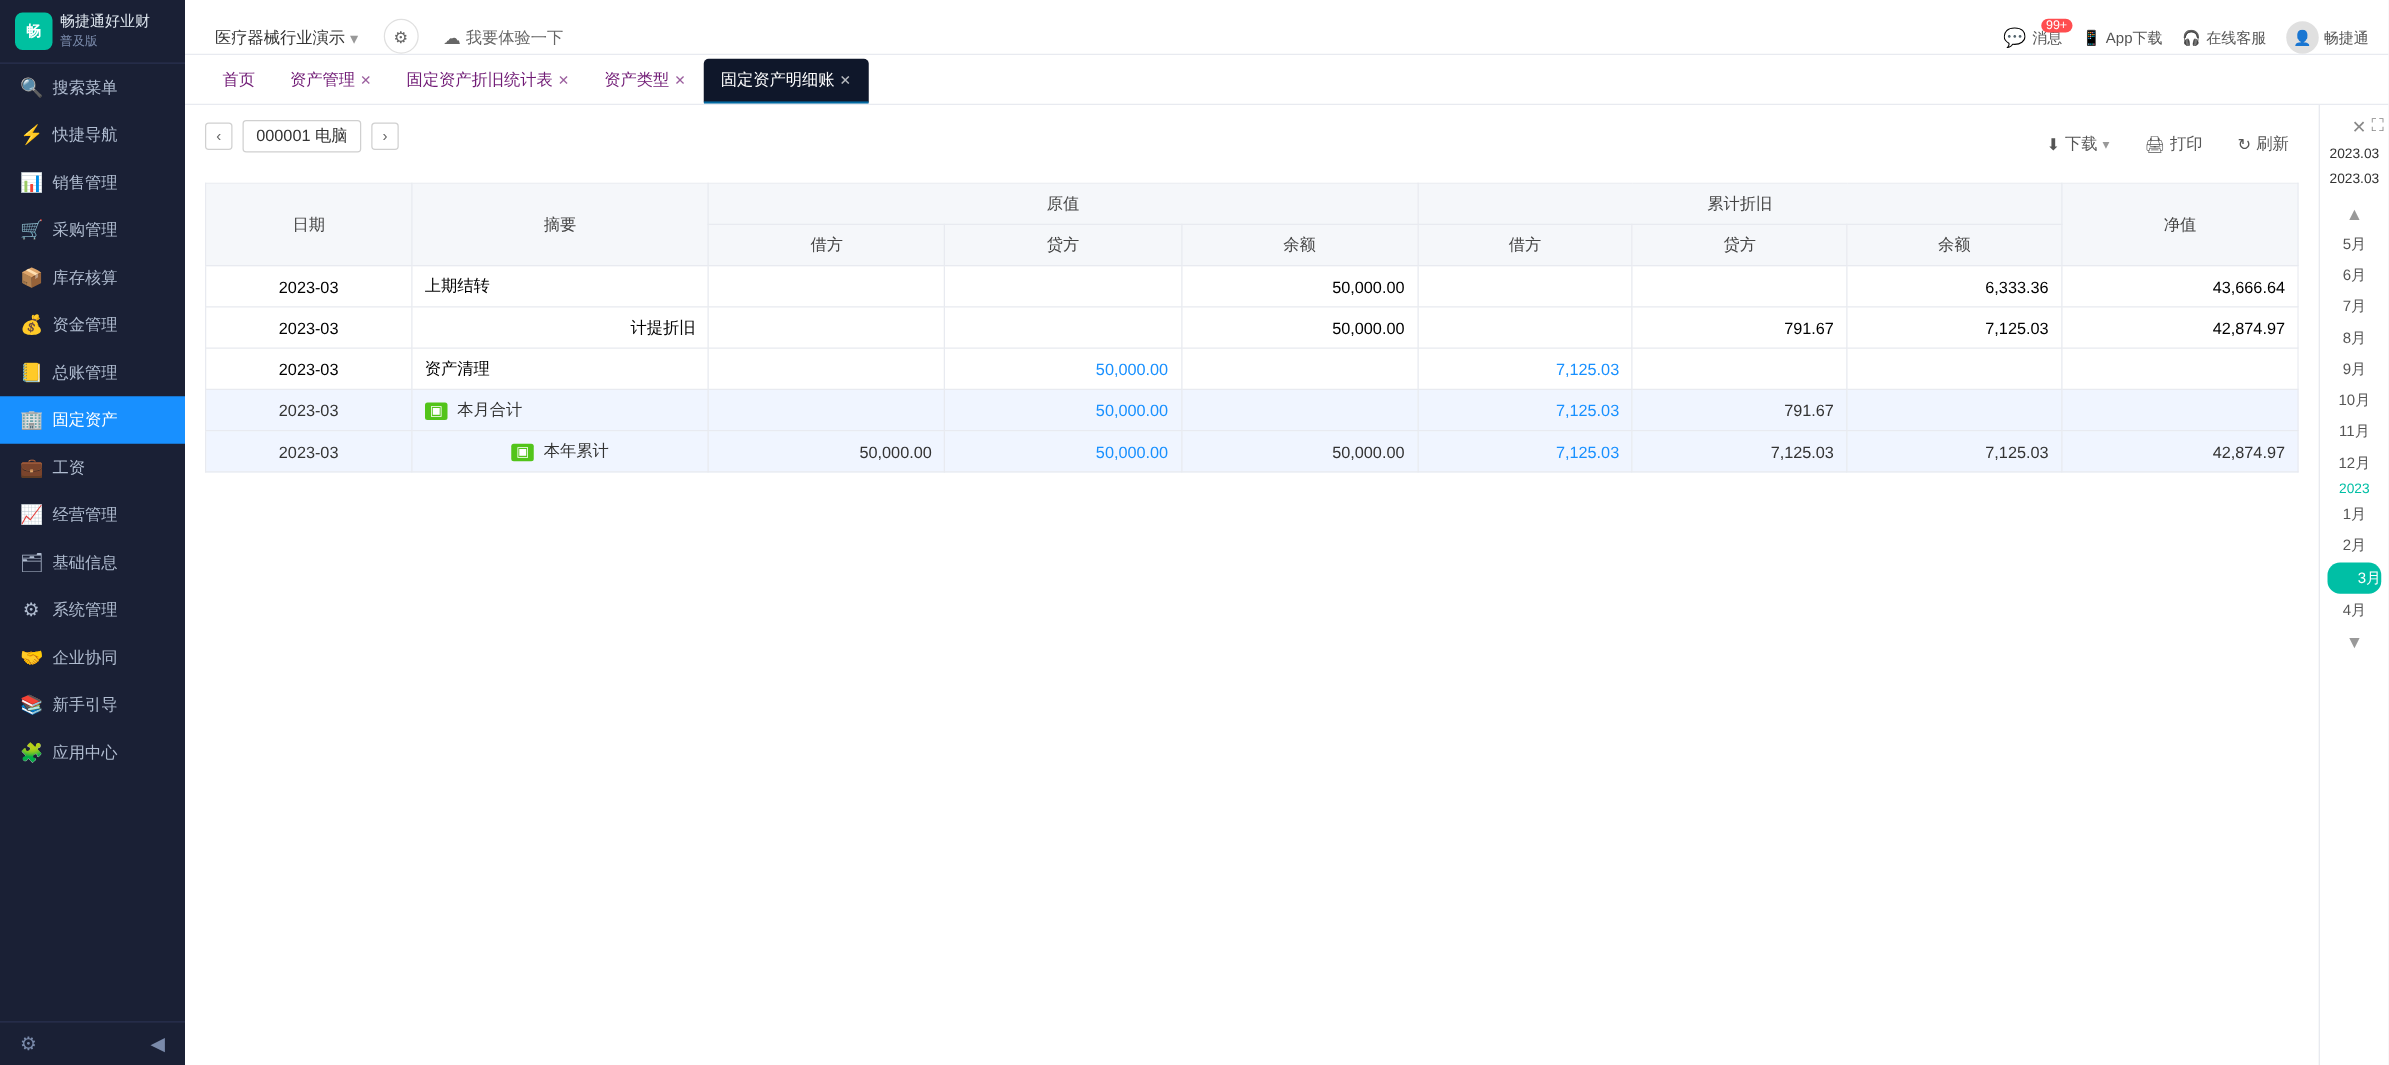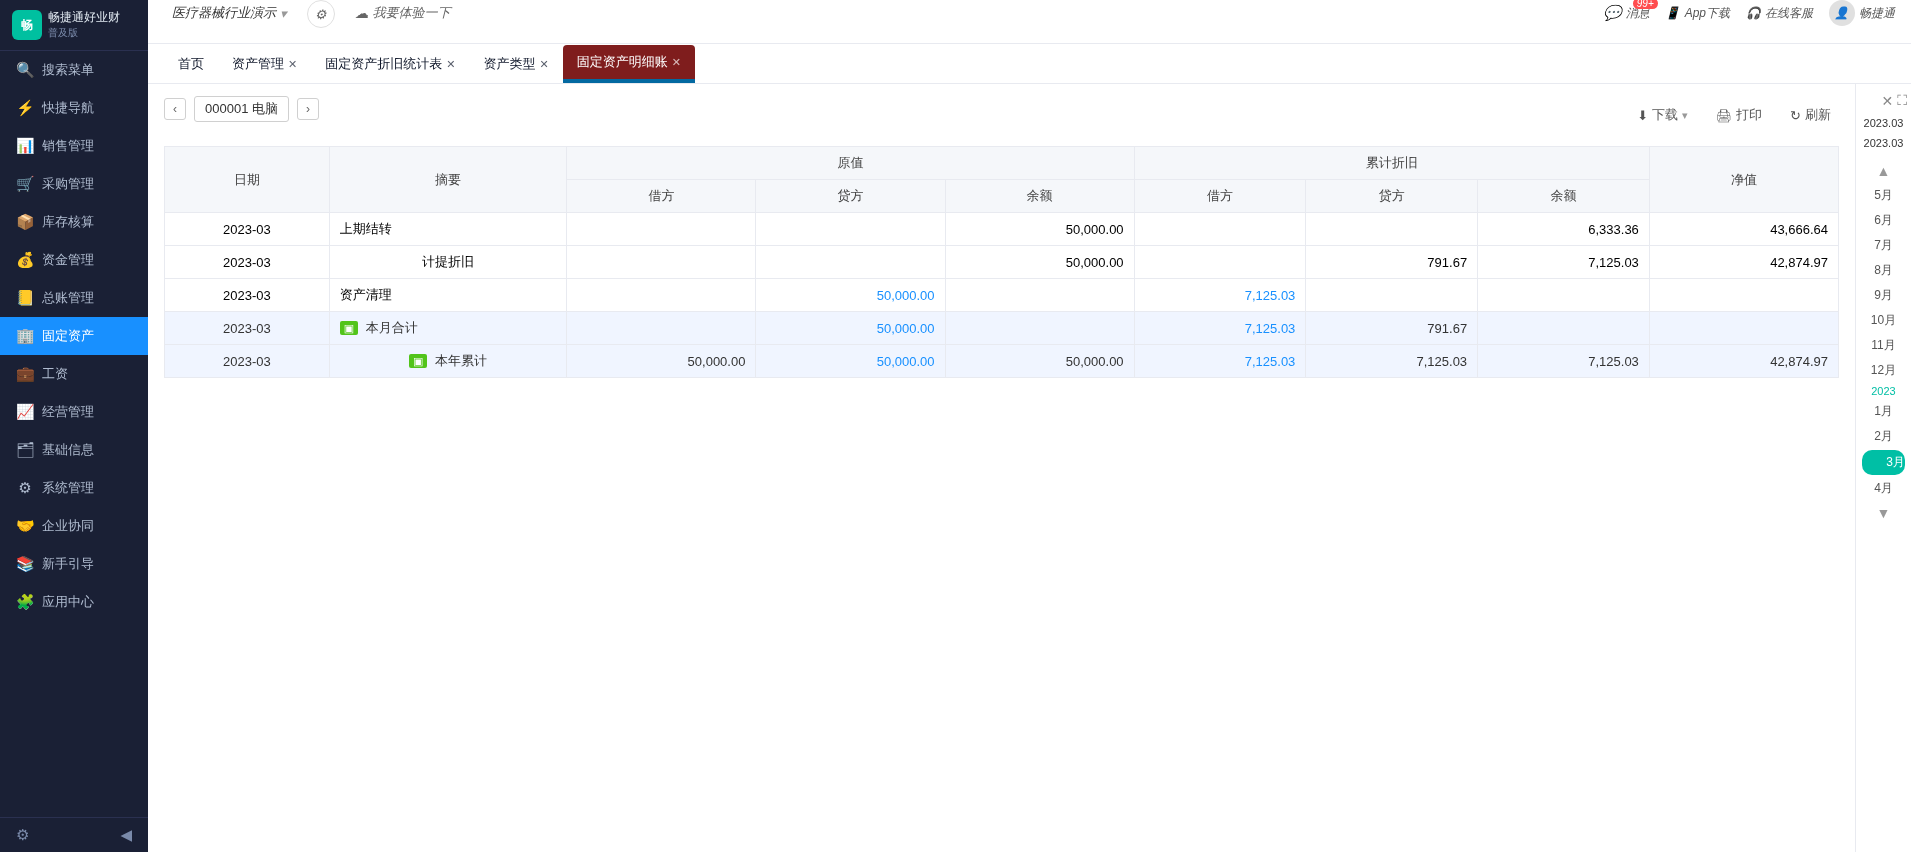--- a/index.html
+++ b/index.html
@@ -59,24 +59,23 @@
       flex-direction: column;
       overflow: hidden;
     }
 
     
     .topbar {
       height: 44px;
       background: #fff;
       border-bottom: 1px solid #e8eaf0;
       display: flex;
-      align-items: flex-start;
+      align-items: flex-end;
       padding: 0 16px;
       gap: 12px;
-      font-style: italic;
     }
     .topbar-company {
       display: flex; align-items: center; gap: 4px;
       font-size: 13px; color: #333; cursor: pointer;
       padding: 4px 8px; border-radius: 4px;
     }
     .topbar-settings {
       width: 28px; height: 28px;
       border-radius: 50%;
       border: 1px solid #e0e0e0;
@@ -122,30 +121,30 @@
       border-bottom: 1px solid #e8eaf0;
       display: flex;
       align-items: flex-end;
       padding: 0 16px;
       gap: 0;
     }
     .tab {
       padding: 8px 14px;
       font-size: 13px;
       cursor: pointer;
-      color: #0f172a;
+      color: #701a75;
       border-bottom: 2px solid transparent;
       white-space: nowrap;
       display: flex; align-items: center; gap: 4px;
     }
     .tab.active {
-      background: #7f1d1d;
+      background: #0f172a;
       color: #fff;
       border-radius: 4px 4px 0 0;
-      border-bottom: 4px solid #0369a1;
+      border-bottom: 2px solid #0369a1;
     }
     .tab-close { font-size: 11px; color: inherit; opacity: 0.7; }
 
     
     .content-area {
       flex: 1;
       display: flex;
       overflow: hidden;
     }
 
@@ -460,21 +459,21 @@
                 <td style="text-align: right;"></td>
                 <td style="text-align: right;"></td>
                 <td style="text-align: right;">50,000.00</td>
                 <td style="text-align: right;"></td>
                 <td style="text-align: right;"></td>
                 <td style="text-align: right;">6,333.36</td>
                 <td style="text-align: right;">43,666.64</td>
               </tr>
               <tr>
                 <td style="text-align: center;">2023-03</td>
-                <td style="text-align: center;">计提折旧</td>
+                <td style="text-align: right;">计提折旧</td>
                 <td style="text-align: right;"></td>
                 <td style="text-align: right;"></td>
                 <td style="text-align: right;">50,000.00</td>
                 <td style="text-align: right;"></td>
                 <td style="text-align: right;">791.67</td>
                 <td style="text-align: right;">7,125.03</td>
                 <td style="text-align: right;">42,874.97</td>
               </tr>
               <tr>
                 <td style="text-align: center;">2023-03</td>

